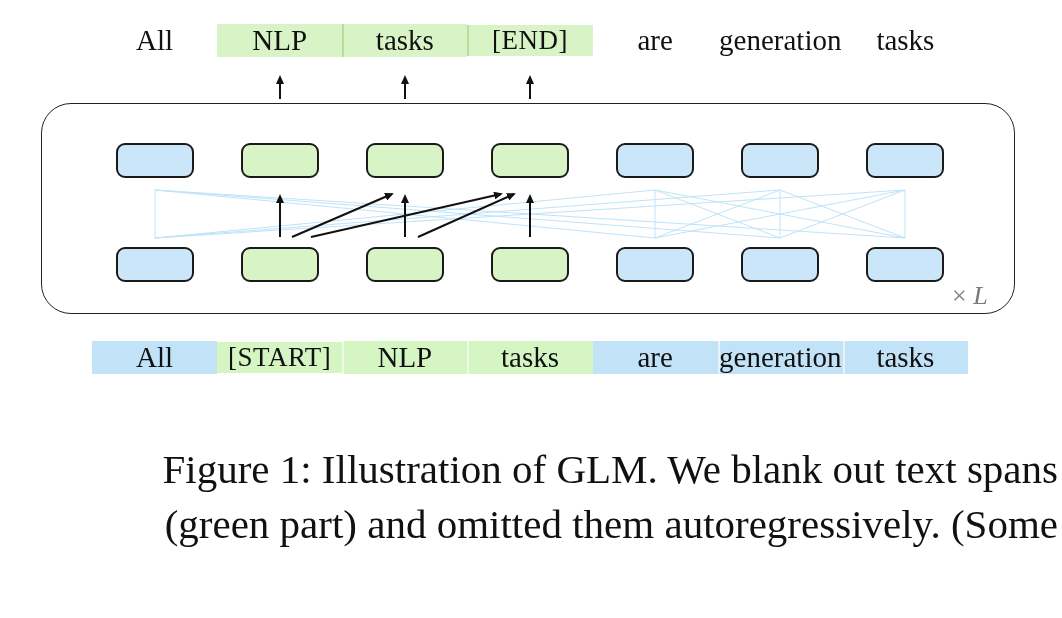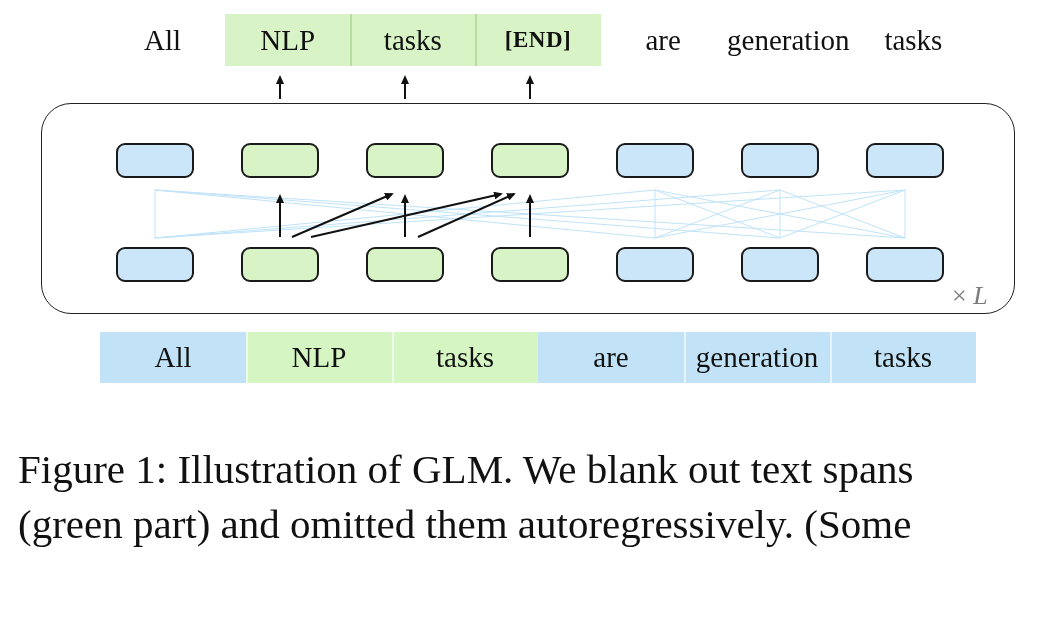--- a/index.html
+++ b/index.html
@@ -1,25 +1,25 @@
 <!DOCTYPE html>
 <html><head>
 <meta charset="utf-8">
 <style>
   html,body{margin:0;padding:0;background:#ffffff;}
   .page{position:relative;width:1062px;height:618px;background:#ffffff;overflow:hidden;
         font-family:"Liberation Serif","DejaVu Serif",serif;color:#111;}
 
   
-  .word-row{position:absolute;left:100px;width:876px;display:flex;}
+  .word-row{position:absolute;left:92px;width:876px;display:flex;align-items:center;}
   .out-row{top:14px;height:52px;}
   .in-row{top:332px;height:51px;}
   .cell{flex:1 1 0;display:flex;align-items:center;justify-content:center;
         font-size:29px;white-space:nowrap;}
-  .cell.sp{font-size:23px;letter-spacing:.5px;font-weight:bold;}
+  .cell.sp{font-size:27px;letter-spacing:.5px;}
   .out-row .green{background:#d8f4c7;}
   .out-row .g-sep{box-shadow:inset 2px 0 0 rgba(150,198,120,.5);}
   .in-row .blue{background:#c2e3f7;}
   .in-row .green{background:#d5f6c3;}
   .in-row .sep{box-shadow:inset 2px 0 0 rgba(255,255,255,.6);}
 
   
   .model-box{position:absolute;left:41px;top:103px;width:974px;height:211px;
              border:1.5px solid #222;border-radius:30px;background:#fff;box-sizing:border-box;}
   .box-row{position:absolute;left:92px;width:876px;height:35px;display:flex;}
@@ -34,21 +34,21 @@
           white-space:nowrap;}
   .layers i{font-family:"Liberation Serif",serif;}
 
   
   .overlay{position:absolute;left:0;top:0;width:1062px;height:430px;pointer-events:none;}
   .att-blue line{stroke:#bfe3f8;stroke-width:1;}
   .att-black line{stroke:#111;stroke-width:2;}
 
   
   .caption{position:absolute;left:18px;top:442px;width:1040px;
-           font-size:41px;line-height:55px;}
+           font-size:41px;line-height:55px;text-align:right;}
   .cap-line{white-space:nowrap;}
   .figlink{color:#2020c0;}
 </style>
 </head>
 <body>
 
 <div class="page">
 
   <div class="word-row out-row">
     <div class="cell">All</div>
@@ -149,20 +149,21 @@
 
     <g class="att-black">
       <line x1="280" y1="99" x2="280" y2="77" marker-end="url(#ah)"></line>
       <line x1="405" y1="99" x2="405" y2="77" marker-end="url(#ah)"></line>
       <line x1="530" y1="99" x2="530" y2="77" marker-end="url(#ah)"></line>
     </g>
   </svg>
 
   <div class="word-row in-row">
     <div class="cell blue">All</div>
+    <div class="cell green sp">[START]</div>
     <div class="cell green sep">NLP</div>
     <div class="cell green sep">tasks</div>
     <div class="cell blue">are</div>
     <div class="cell blue sep">generation</div>
     <div class="cell blue sep">tasks</div>
   </div>
 
   <div class="caption">
     <div class="cap-line">Figure 1: Illustration of GLM. We blank out text spans</div>
     <div class="cap-line">(green part) and omitted them autoregressively. (Some</div>

